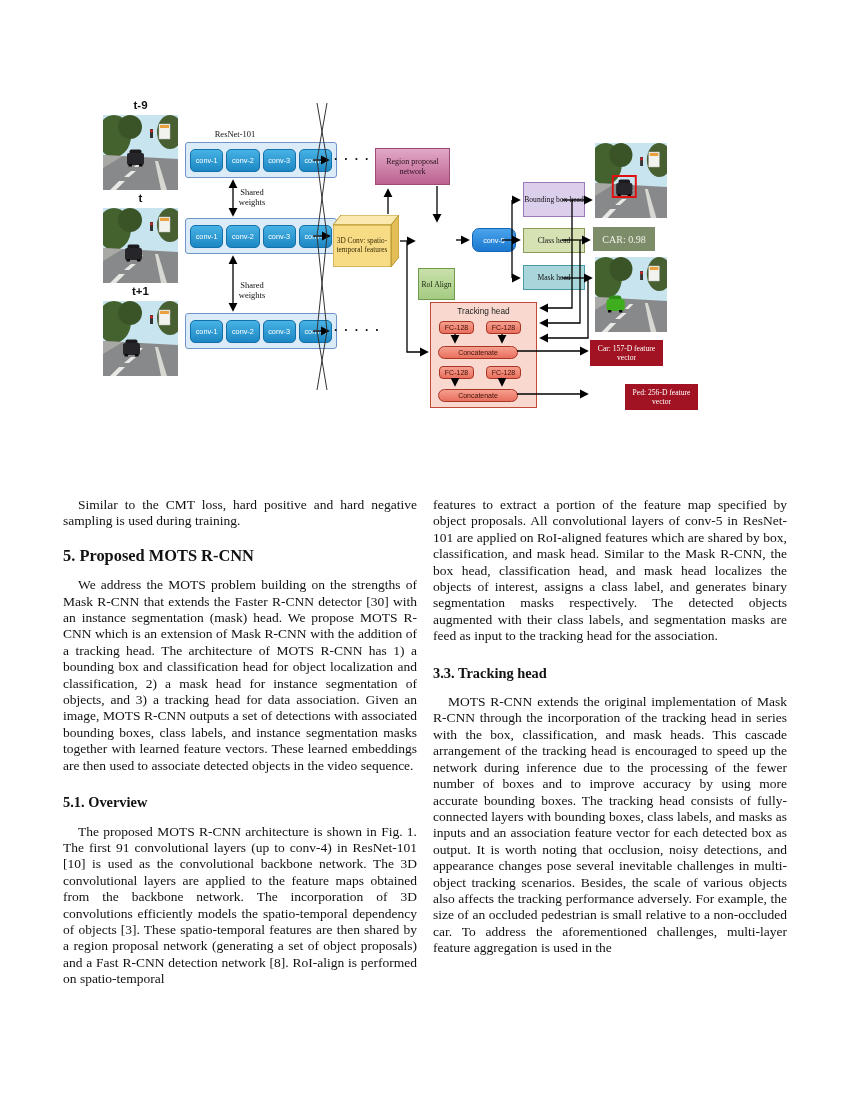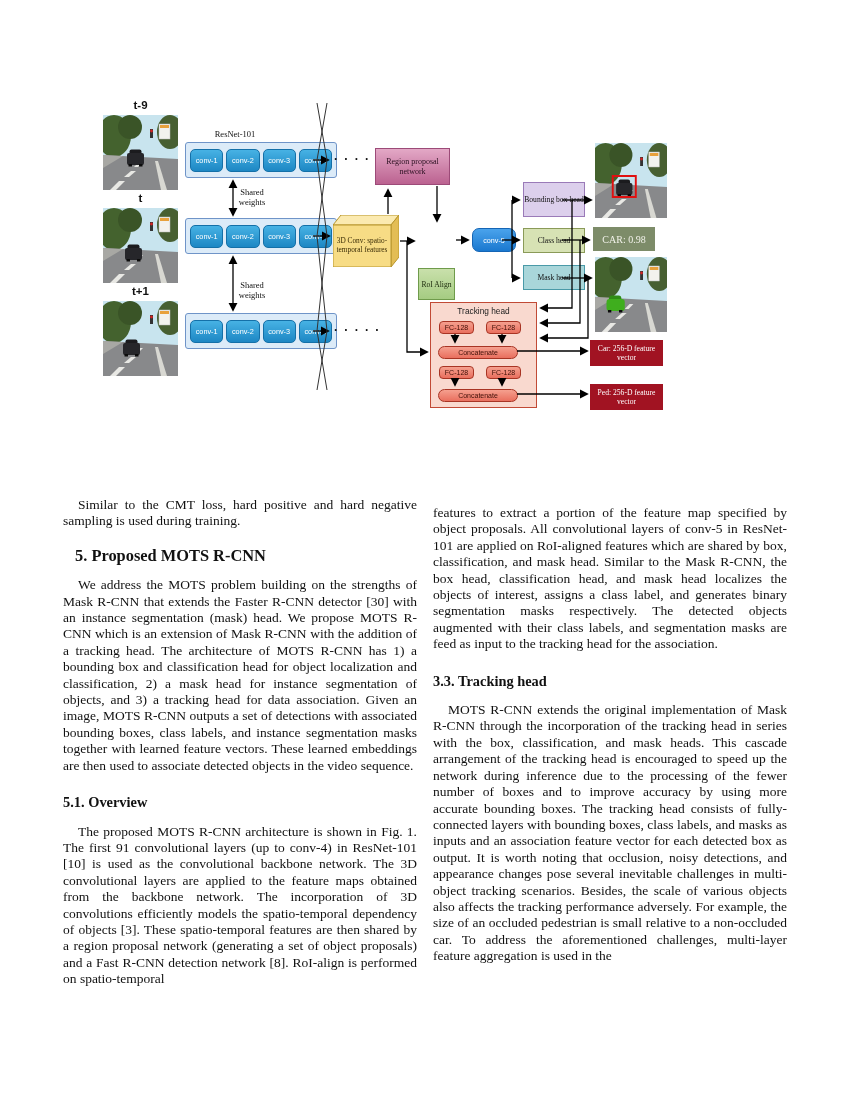--- a/index.html
+++ b/index.html
@@ -60,24 +60,24 @@
        text-align:center;}
   .score{position:absolute;left:533px;top:137px;width:62px;height:24px;background:#7d8c69;
          color:#f2f2ea;font-size:10px;display:flex;align-items:center;justify-content:center;}
   .arrows{position:absolute;left:0;top:0;width:730px;height:335px;pointer-events:none;}
   .arrows line,.arrows polyline{stroke:#000;stroke-width:1.3;fill:none;}
   .arrows .thin{stroke:#333;stroke-width:1;}
   
   .caption{position:absolute;left:60px;top:455px;width:730px;text-align:center;font-size:14.3px;}
   .col{position:absolute;top:497px;width:354px;font-size:13.5px;line-height:16.4px;
        text-align:justify;}
-  .col.left{left:63px;} .col.right{left:433px;margin-top:8px;}
+  .col.left{left:63px;} .col.right{left:433px;}
   .col p{margin:0;}
   .col p.ind{text-indent:15px;}
-  .section-h{font-size:16.4px;font-weight:bold;margin:18px 12px 13px;text-align:left;}
+  .section-h{font-size:16.4px;font-weight:bold;margin:18px 0 13px;text-align:left;}
   .sub-h{font-size:14.4px;font-weight:bold;margin:20px 0 13px;text-align:left;}
 </style>
 </head>
 <body>
 
 <div class="page">
 
   <div class="figure">
 
     <div class="timelabel" style="left:43px;top:9px;">t-9</div>
@@ -243,22 +243,22 @@
         <polygon points="52,46 55,46 64,75 58,75" fill="#d8d8d2"></polygon>
         <polygon points="36,47 40,47 35,52 31,52" fill="#e8e8e4"></polygon>
         <polygon points="28,56 33,56 26,62 21,62" fill="#e8e8e4"></polygon>
         <polygon points="16,66 22,66 13,75 7,75" fill="#e8e8e4"></polygon>
         <rect x="14.5" y="38.5" width="13" height="8" rx="3" fill="#2f8c16"></rect>
         <rect x="12" y="42" width="19" height="12" rx="3" fill="#3fae1e"></rect>
         <rect x="13.5" y="53" width="3.5" height="2.5" fill="#0c0c0c"></rect>
         <rect x="25" y="53" width="3.5" height="2.5" fill="#0c0c0c"></rect>
       </svg>
     </div>
-    <div class="vec" style="top:250px;">Car: 256-D feature vector</div>
-    <div class="vec" style="top:294px;">Ped: 256-D feature vector</div>
+    <div class="vec" style="top:250px;">Car: 157-D feature vector</div>
+    <div class="vec" style="top:294px;margin-left:35px;">Ped: 256-D feature vector</div>
 
     <svg class="arrows">
       <defs>
         <marker id="ah" viewBox="0 0 10 10" refX="8" refY="5" markerWidth="7" markerHeight="7" orient="auto-start-reverse">
           <path d="M0,0 L10,5 L0,10 z" fill="#000"></path>
         </marker>
       </defs>
 
       <line x1="173" y1="91" x2="173" y2="125" marker-start="url(#ah)" marker-end="url(#ah)"></line>
       <line x1="173" y1="167" x2="173" y2="220" marker-start="url(#ah)" marker-end="url(#ah)"></line>

